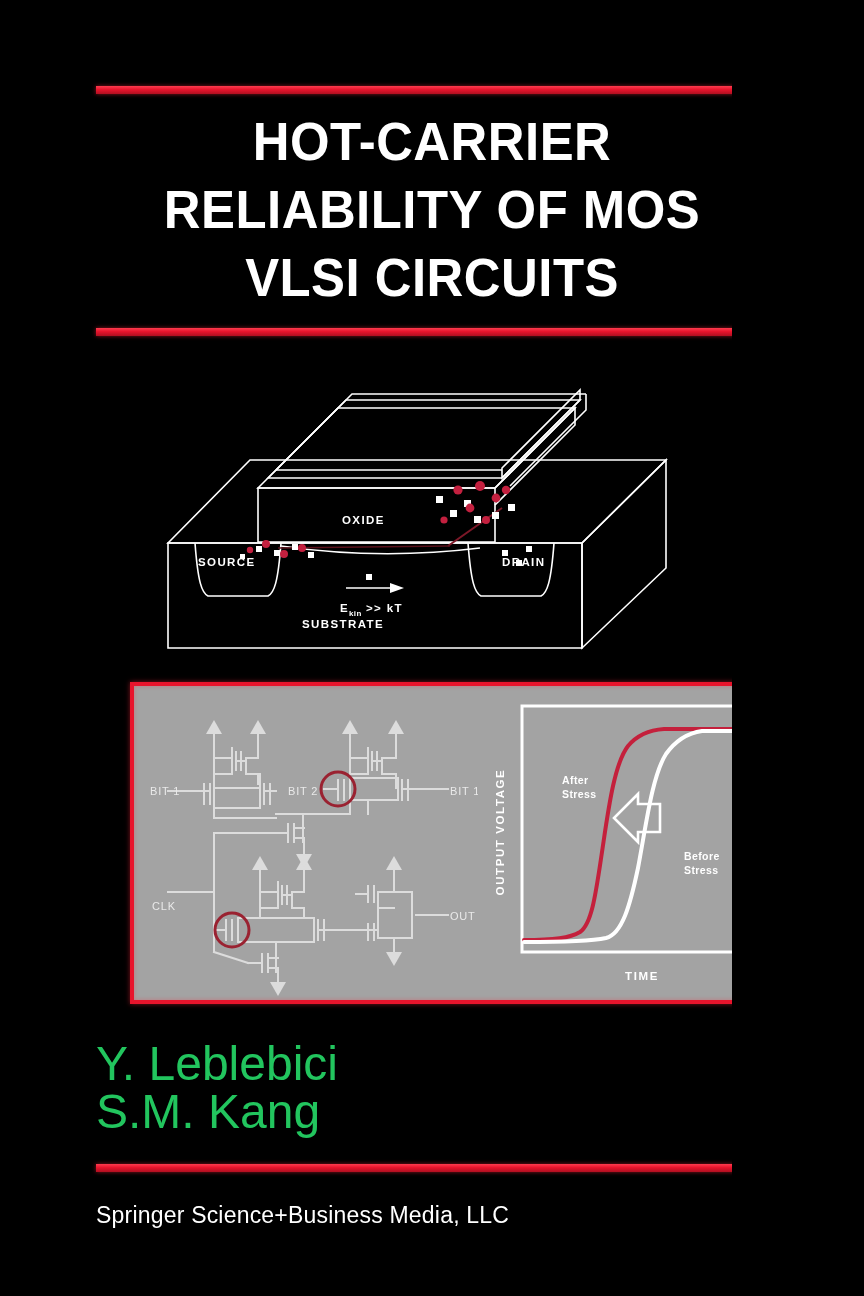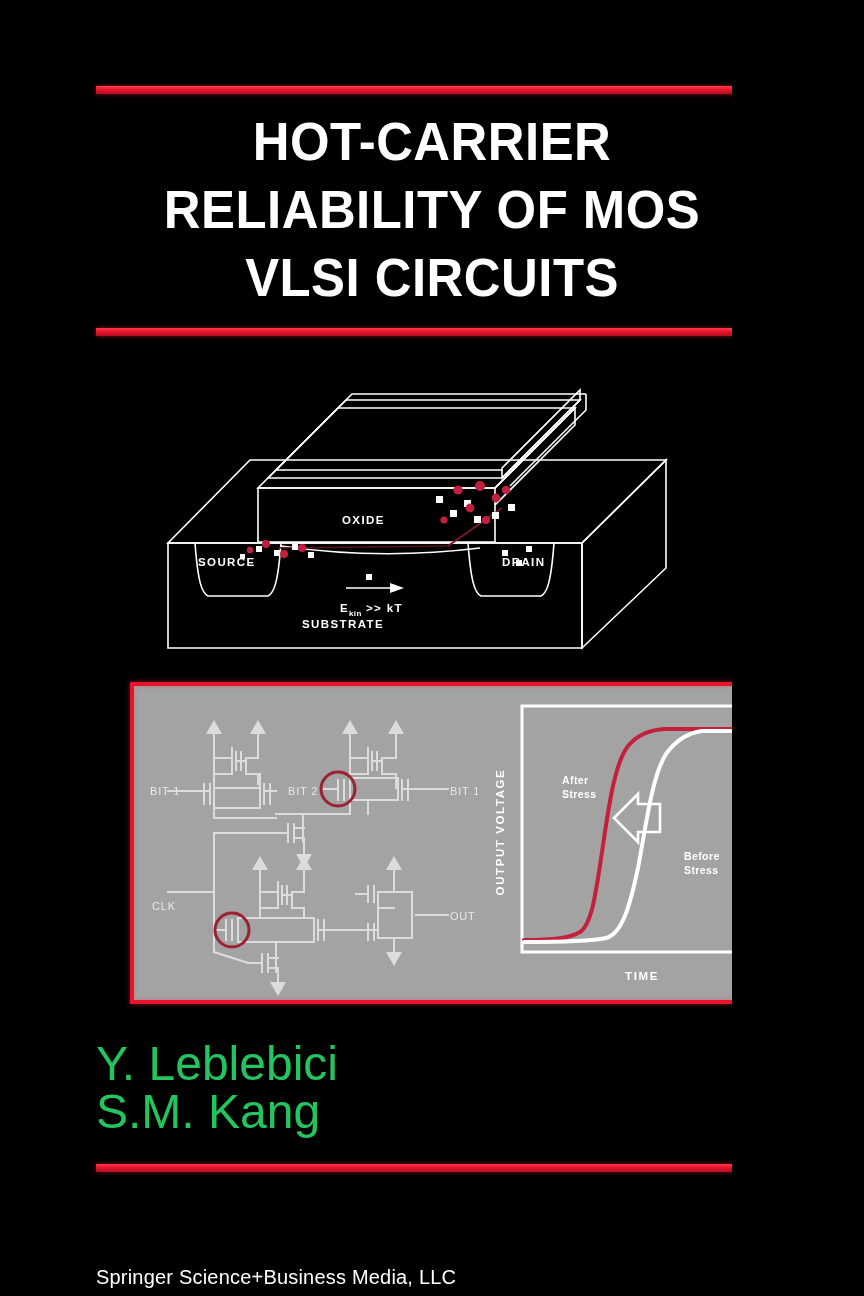--- a/index.html
+++ b/index.html
@@ -113,23 +113,23 @@
     color: #22c55e;
     font-size: 48px;
     line-height: 48px;
     letter-spacing: 0px;
     font-weight: normal;
   }
 
   
   #publisher {
     position: absolute;
-    left: 96px; top: 1266px;
+    left: 96px; top: 1202px;
     color: #ffffff;
-    font-size: 20px;
+    font-size: 23px;
     letter-spacing: 0.2px;
     font-weight: normal;
   }
 </style>
 </head>
 <body>
 
 <div id="cover">
 
   <div class="rule" id="rule-top"></div>

